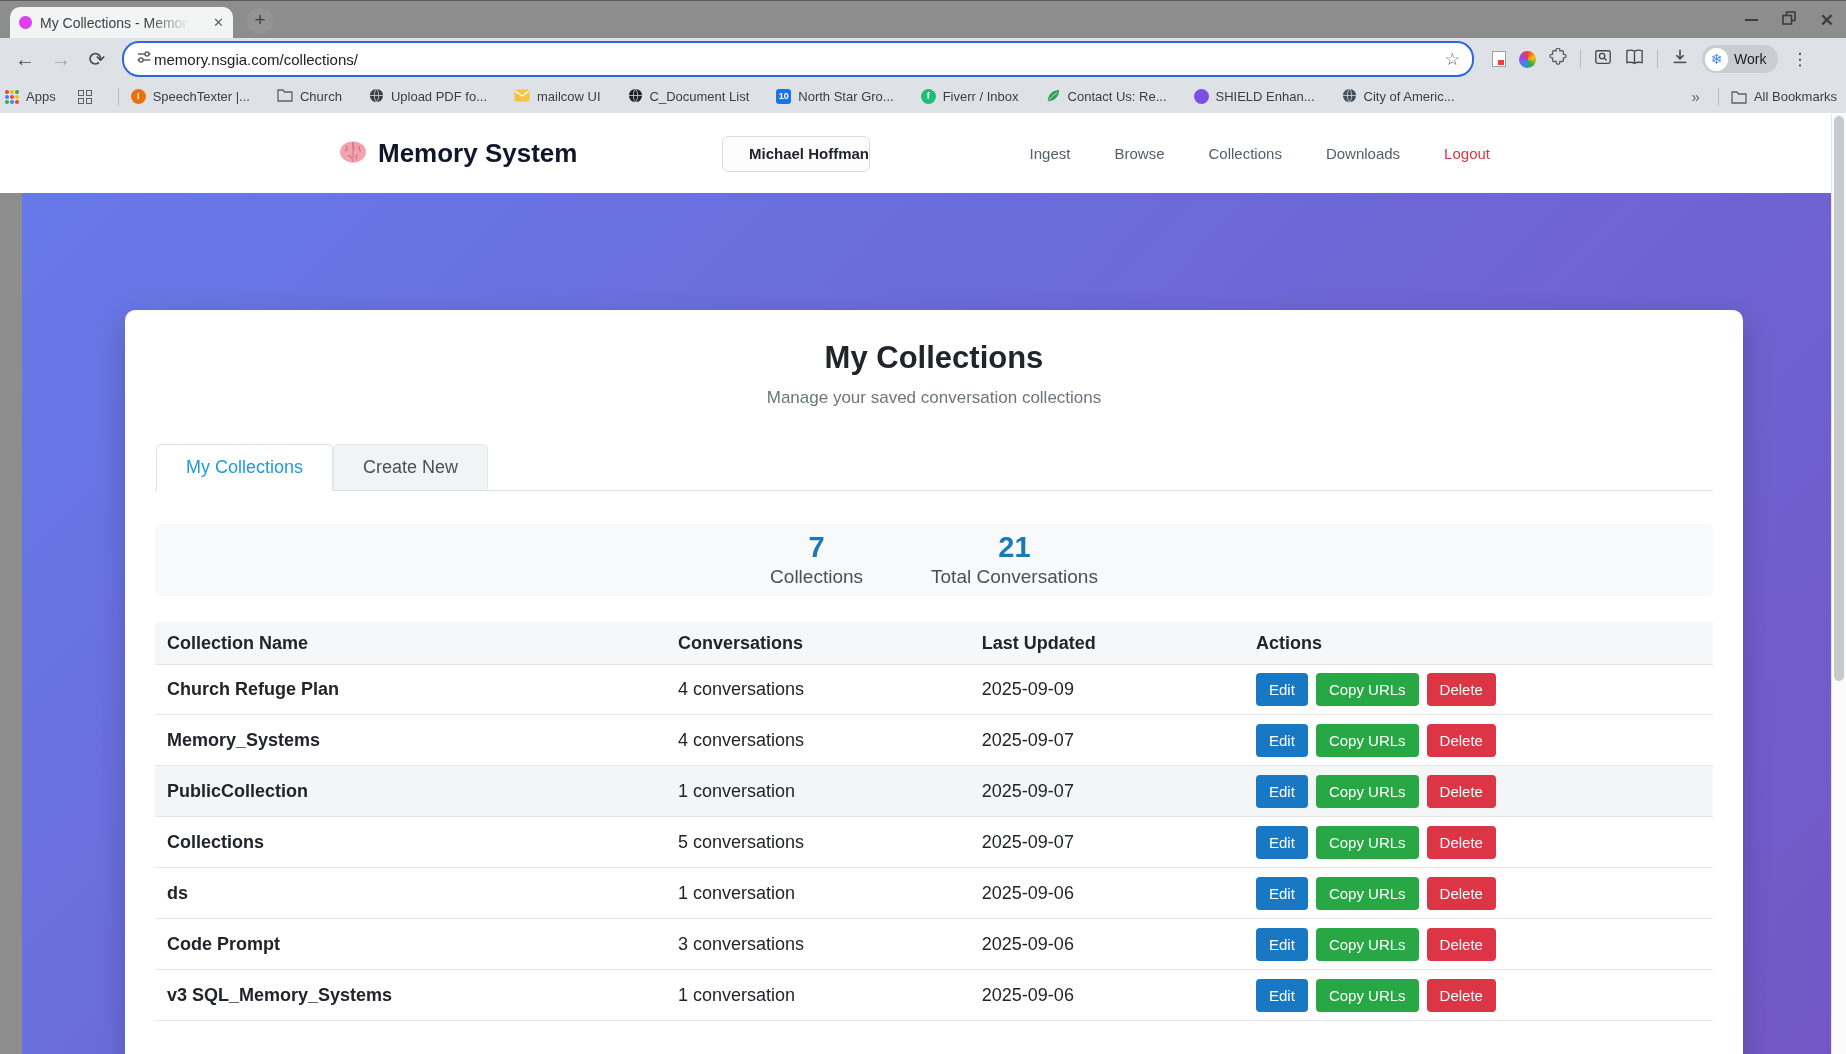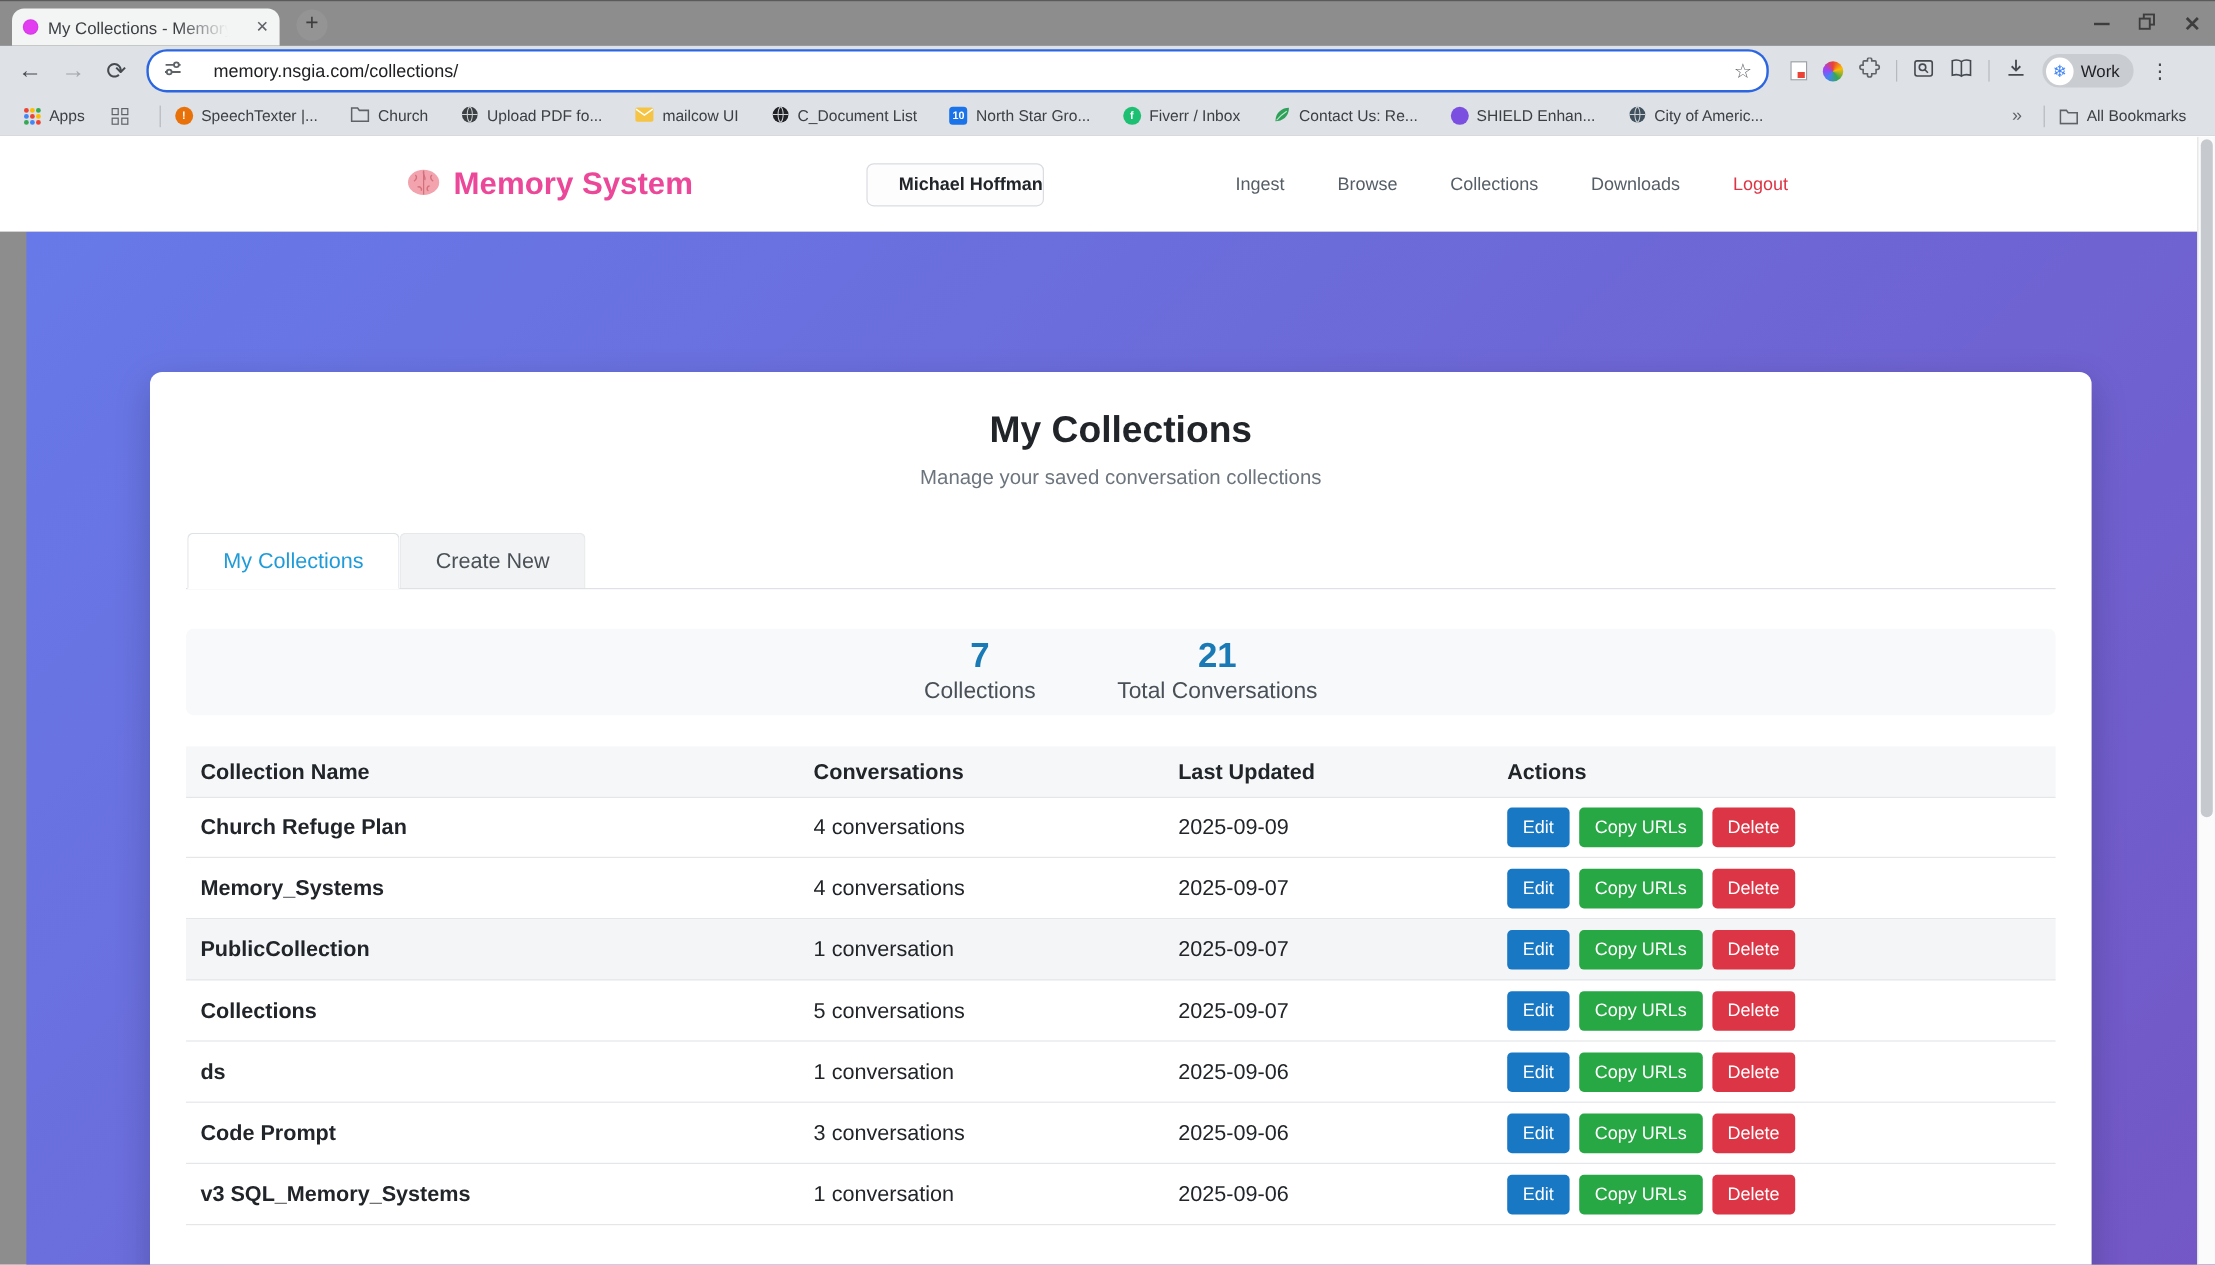--- a/index.html
+++ b/index.html
@@ -14,48 +14,48 @@
                -webkit-mask-image:linear-gradient(90deg,#000 72%,transparent); mask-image:linear-gradient(90deg,#000 72%,transparent); }
   .tab-close { font-size:13px; color:#5f6368; cursor:default; margin-left:auto; }
   .newtab { position:absolute; left:247px; bottom:4px; width:26px; height:26px; border-radius:50%; background:#949494; color:#3d3d3d; font-size:19px; line-height:24px; text-align:center; }
   .winctl { position:absolute; right:8px; top:0; height:38px; display:flex; align-items:center; gap:24px; color:#3d3d3d; padding-right:4px; }
   .winctl .min { width:13px; height:2px; background:#3d3d3d; }
   .winctl .close { font-size:17px; font-weight:bold; }
 
   .toolbar { height:42px; background:#dee1e6; display:flex; align-items:center; padding:0 12px; gap:10px; }
   .navbtn { font-size:20px; color:#454a50; width:26px; text-align:center; }
   .navbtn.disabled { color:#a2a7ac; }
-  .urlbar { width:1348px; height:30px; border-radius:15px; background:#fff; box-shadow:0 0 0 2px #2b66e0; display:flex; align-items:center; padding:16px 12px; gap:26px; margin-left:4px; }
+  .urlbar { width:1348px; height:30px; border-radius:15px; background:#fff; box-shadow:0 0 0 2px #2b66e0; display:flex; align-items:center; padding:16px 12px; gap:2px; margin-left:4px; }
   .url-text { font-size:15px; color:#202124; }
   .urlbar .star { margin-left:auto; font-size:17px; color:#5f6368; }
   .toolicons { display:flex; align-items:center; gap:13px; margin-left:10px; }
   .tool-divider { width:1px; height:18px; background:#b6b9bd; }
   .colorwheel { width:17px; height:17px; border-radius:50%; background:conic-gradient(#ea4335,#fbbc04,#34a853,#4285f4,#a142f4,#ea4335); }
   .pageicon { width:14px; height:16px; background:#fff; border:1px solid #9aa0a6; position:relative; }
   .pageicon::after { content:""; position:absolute; right:1px; bottom:1px; width:6px; height:5px; background:#ea4335; }
   .avatar-pill { height:28px; border-radius:14px; background:#c9ccd1; display:flex; align-items:center; gap:6px; padding:2px 12px 2px 3px; }
   .avatar-circle { width:23px; height:23px; border-radius:50%; background:#fff; color:#4285f4; font-size:14px; text-align:center; line-height:23px; }
   .avatar-name { font-size:14px; color:#202124; }
   .kebab { font-size:17px; color:#454a50; letter-spacing:0; }
 
-  .bookmarksbar { height:33px; background:#dee1e6; display:flex; align-items:center; padding:0 20px; font-size:13px; color:#3c4043; }
+  .bookmarksbar { height:33px; background:#dee1e6; display:flex; align-items:center; padding:0 5px; font-size:13px; color:#3c4043; }
   .apps-grid { display:grid; grid-template-columns:repeat(3,4px); grid-gap:1px; margin-right:7px; }
   .apps-grid i { width:4px; height:4px; border-radius:50%; }
   .bm-groups { display:grid; grid-template-columns:repeat(2,6px); grid-gap:2px; margin:0 14px 0 22px; }
   .bm-groups i { width:6px; height:6px; border:1.4px solid #5f6368; }
   .bm-sep { width:1px; height:18px; background:#b6b9bd; margin:0 12px; }
   .bm-item { display:flex; align-items:center; gap:7px; margin-right:27px; white-space:nowrap; }
   .bm-badge { width:15px; height:15px; border-radius:50%; color:#fff; font-size:9px; font-weight:bold; text-align:center; line-height:15px; flex:none; }
   .bm-right { margin-left:auto; display:flex; align-items:center; }
   .bm-chevrons { font-size:15px; color:#5f6368; margin-right:6px; }
 
   
   .site-header { height:80px; background:#fff; position:relative; }
   .logo { position:absolute; left:338px; top:0; height:100%; display:flex; align-items:center; gap:10px; }
-  .logo-text { font-size:26px; font-weight:bold; color:#ec4899; }
+  .logo-text { font-size:26px; font-weight:bold; color:#0f172a; }
   .user-btn { position:absolute; left:722px; top:23px; width:148px; height:36px; background:#fdfdfd; border:1px solid #d9dde1; border-radius:6px; font-size:15px; font-weight:bold; color:#212529; text-align:right; line-height:34px; }
   .main-nav { position:absolute; right:356px; top:0; height:100%; display:flex; align-items:center; gap:44px; }
   .main-nav a { font-size:15px; color:#555e66; text-decoration:none; }
 
   
   .hero { height:1019px; background:linear-gradient(135deg,#6779e8 0%,#7455c4 100%);margin-left:22px; }
   .card { width:1618px; margin:0 auto; position:relative; top:117px; background:#fff; border-radius:10px; min-height:1000px; box-shadow:0 10px 30px rgba(0,0,0,.2); padding:0 30px; }
   .card-title { text-align:center; padding-top:30px; font-size:31px; font-weight:bold; color:#212529; }
   .card-sub { text-align:center; margin-top:12px; font-size:17px; color:#6c757d; }
 

